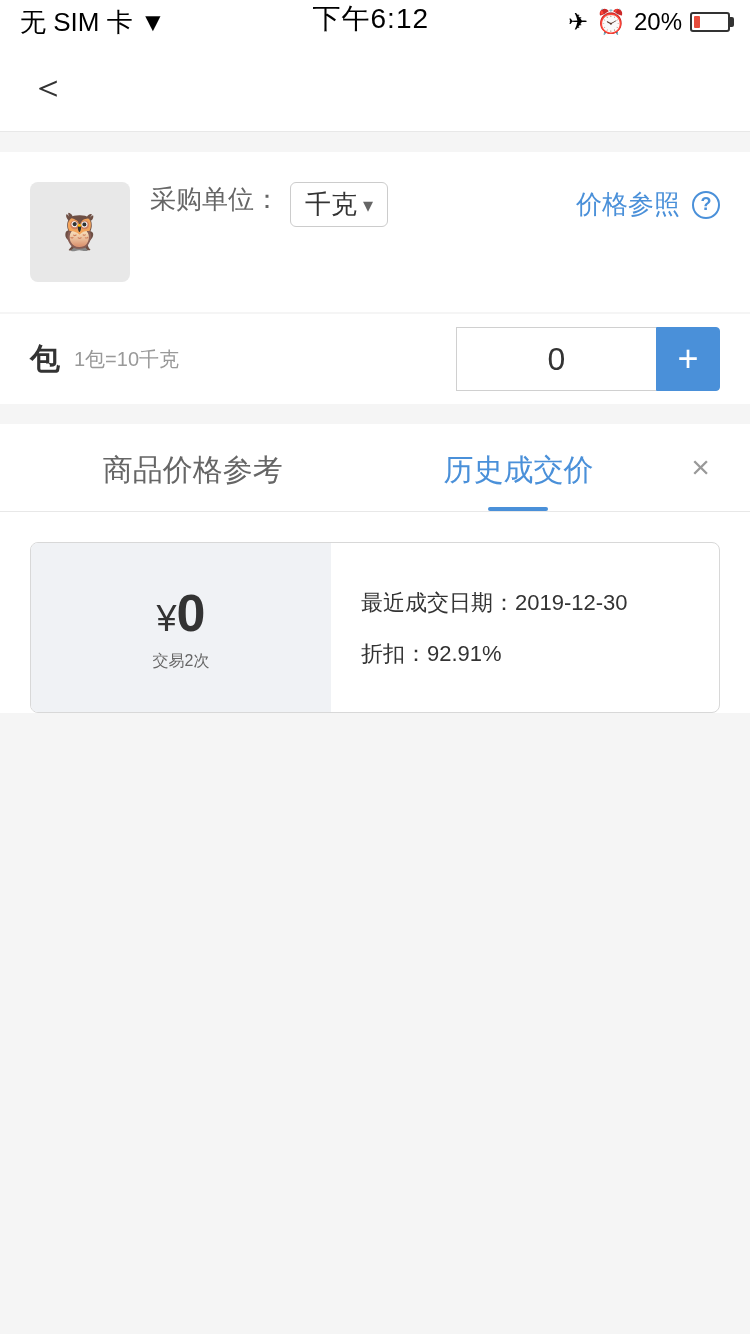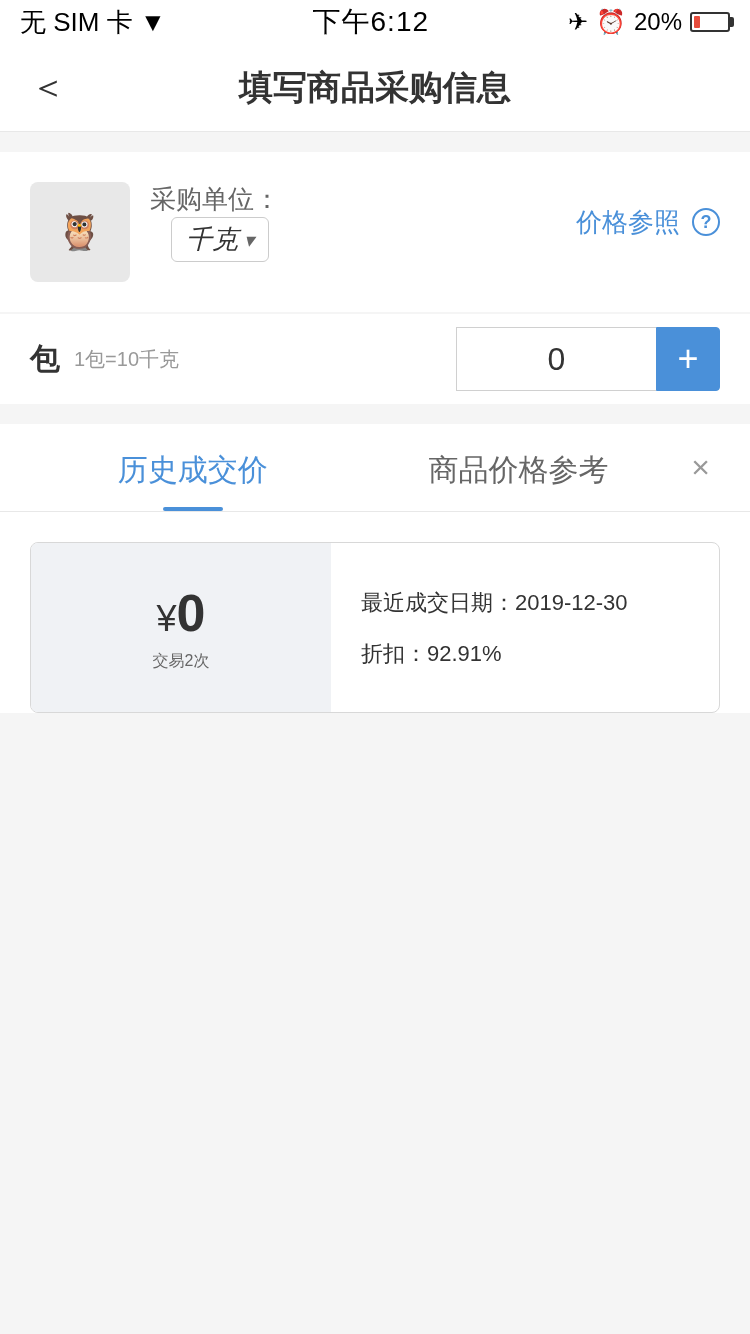--- a/index.html
+++ b/index.html
@@ -10,21 +10,20 @@
       font-family: -apple-system, "PingFang SC", "Helvetica Neue", Arial, sans-serif;
       background: #f5f5f5;
       overflow-x: hidden;
     }
 
     
     .status-bar {
       height: 44px;
       background: #fff;
       display: flex;
-      align-items: center;
       justify-content: space-between;
       padding: 0 20px;
       font-size: 26px;
       font-weight: 500;
     }
     .status-left {
       display: flex;
       align-items: center;
       gap: 8px;
     }
@@ -154,21 +153,20 @@
     .unit-select {
       display: flex;
       align-items: center;
       border: 1px solid #ccc;
       border-radius: 6px;
       padding: 4px 14px;
       font-size: 26px;
       color: #333;
       background: #fff;
       margin-left: 10px;
-      font-style: italic;
     }
     .unit-dropdown-arrow {
       margin-left: 6px;
       font-size: 20px;
       color: #666;
     }
     .price-ref {
       display: flex;
       align-items: center;
       gap: 12px;
@@ -350,30 +348,29 @@
     <span>⏰</span>
     <span>20%</span>
     <div class="battery-icon">
       <div class="battery-fill"></div>
     </div>
   </div>
 </div>
 
 <div class="nav-header">
   <div class="nav-back">＜</div>
-  <div class="nav-title">填写商品采购信息</div>
 </div>
 
 <div class="product-section">
   <div class="product-image">
     <span class="product-image-icon">🦉</span>
   </div>
   <div class="product-info">
     <div class="unit-row">
-      <div style="display:flex;align-items:center;flex-direction:column;">
+      <div style="display:flex;align-items:flex-start;">
         <span class="unit-label">采购单位：</span>
         <div class="unit-select">
           <span>千克</span>
           <span class="unit-dropdown-arrow">▾</span>
         </div>
       </div>
       <div class="price-ref">
         <span>价格参照</span>
         <div class="price-ref-icon">?</div>
       </div>
@@ -387,22 +384,22 @@
     <span class="qty-conversion">1包=10千克</span>
   </div>
   <div class="quantity-right">
     <input class="qty-input" type="text" value="0" style="">
     <div class="qty-plus">+</div>
   </div>
 </div>
 
 <div class="tabs-section">
   <div class="tabs-header">
+    <div class="tab-item">商品价格参考</div>
     <div class="tab-item active">历史成交价</div>
-    <div class="tab-item">商品价格参考</div>
     <div class="tab-close">×</div>
   </div>
 
   <div class="price-card">
     <div class="price-card-left">
       <div class="price-amount">
         <span class="price-currency">¥</span><span>0</span>
       </div>
       <div class="price-count">交易2次</div>
     </div>

